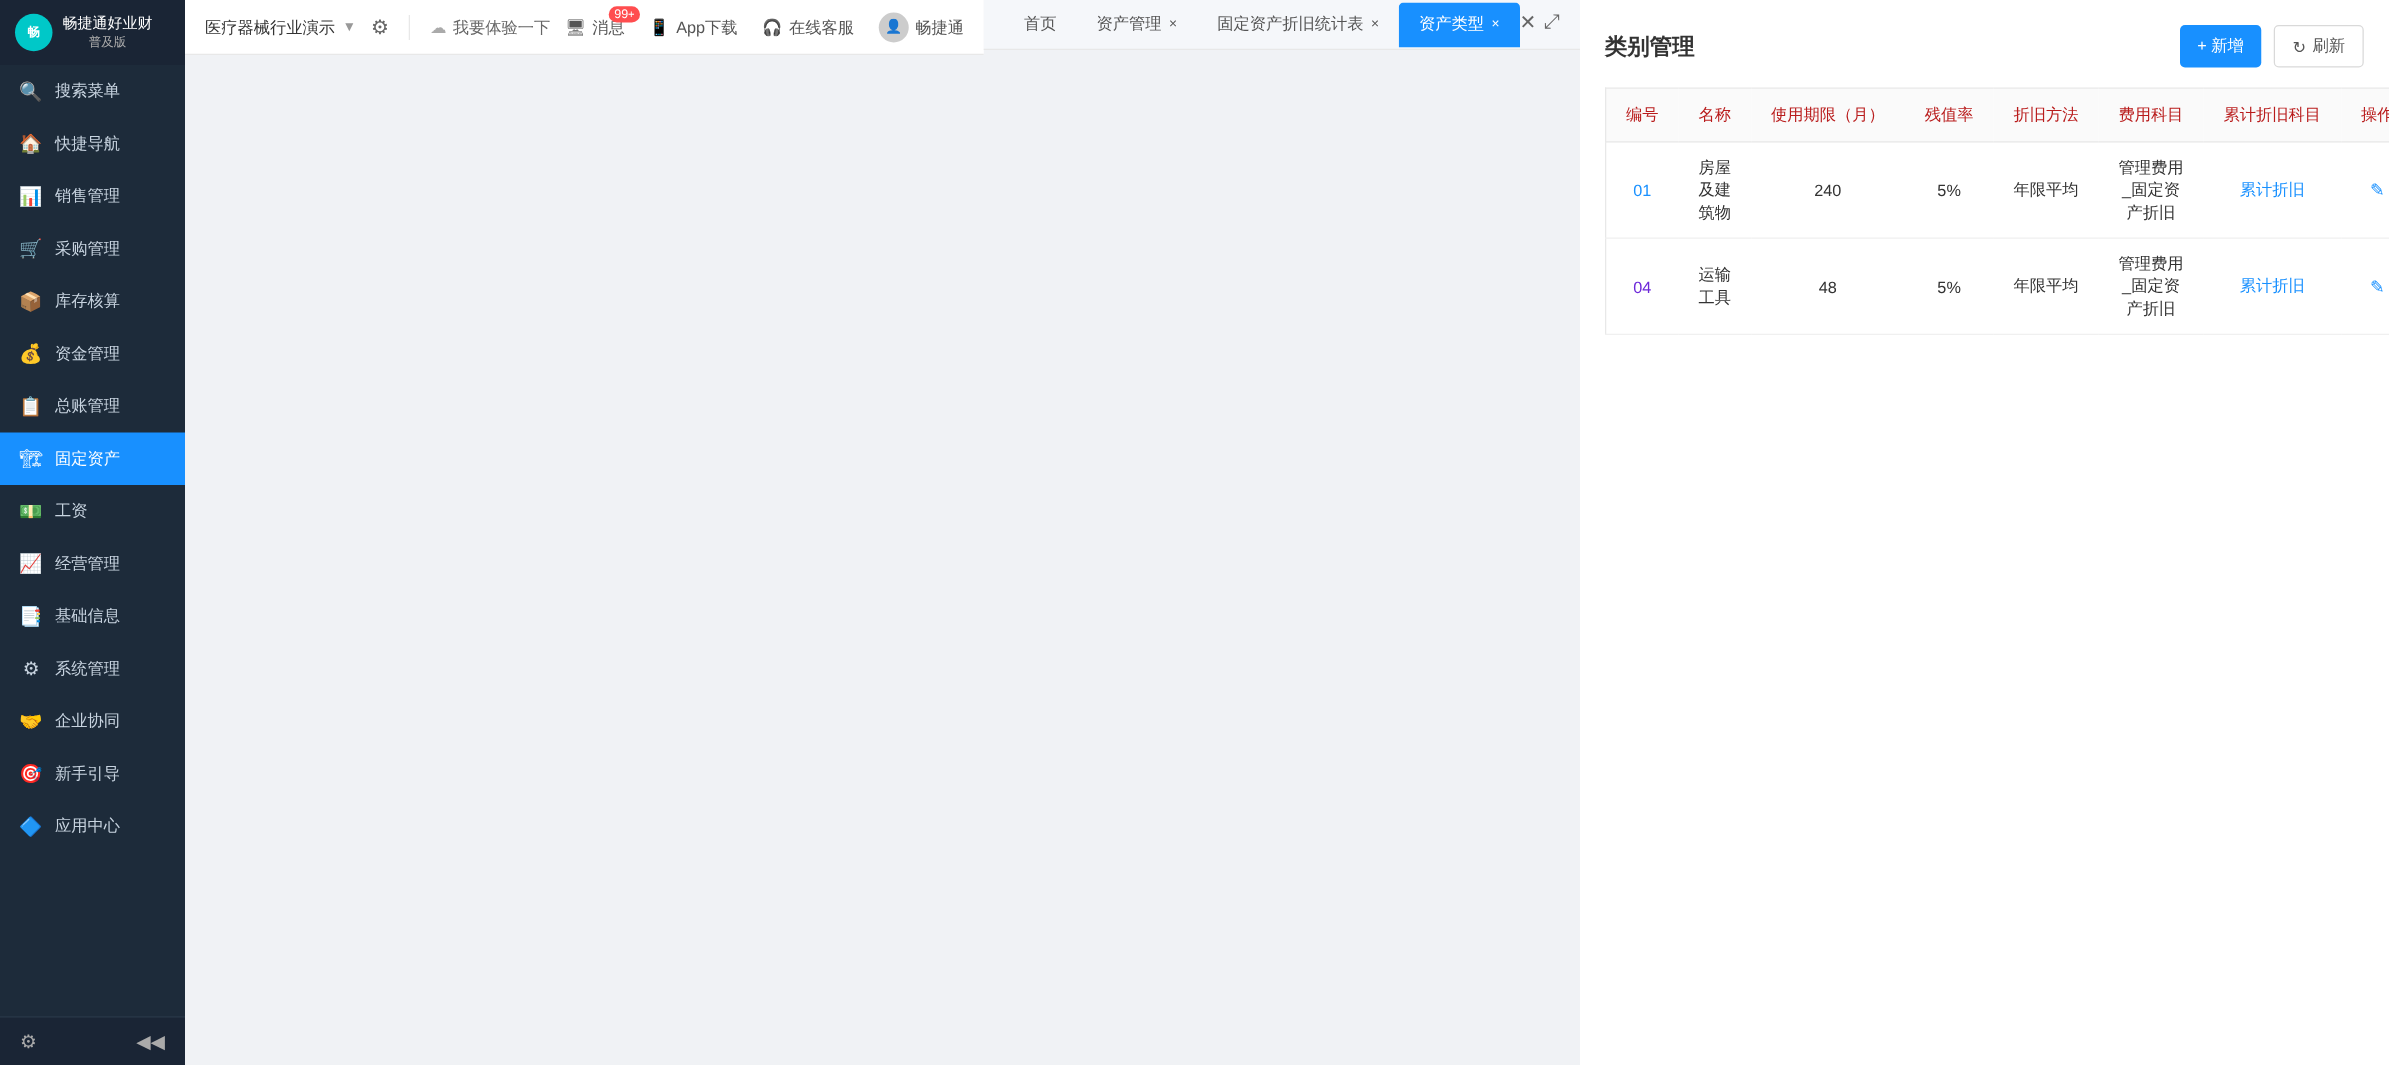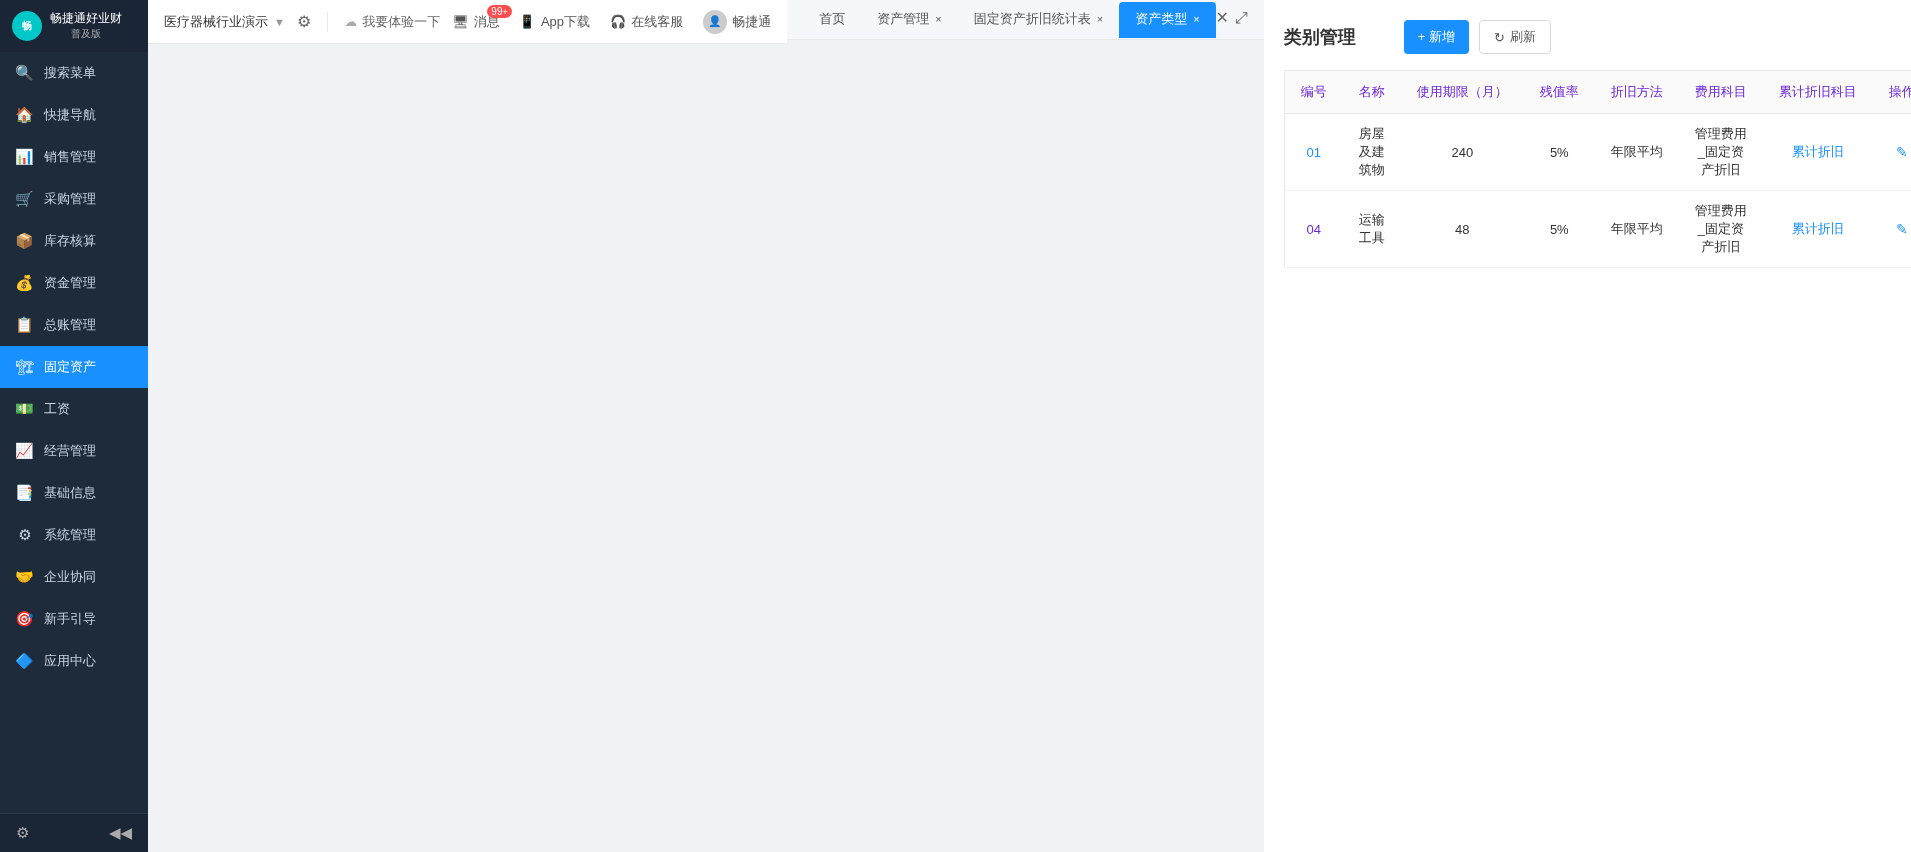--- a/index.html
+++ b/index.html
@@ -158,21 +158,21 @@
       flex: 1;
       overflow: auto;
       background: #fff;
       padding: 20px;
       position: relative;
     }
 
     .page-header {
       display: flex;
       align-items: center;
-      justify-content: flex-start;
+      justify-content: space-between;
       margin-bottom: 16px;
     }
     .page-title {
       font-size: 18px;
       font-weight: bold;
       color: #333;
     }
     .page-actions { display: flex; gap: 10px; }
     .btn {
       display: flex; align-items: center; gap: 5px;
@@ -190,21 +190,21 @@
       width: 100%;
       border-collapse: collapse;
       font-size: 13px;
     }
     .data-table thead tr {
       background: #fafafa;
     }
     .data-table th {
       padding: 12px 16px;
       text-align: center;
-      color: #6d28d9;
+      color: #b91c1c;
       font-weight: normal;
       border-bottom: 1px solid #e8e8e8;
       border-top: 1px solid #e8e8e8;
       white-space: nowrap;
     }
     .data-table th:first-child { text-align: center; border-left: 1px solid #e8e8e8; }
     .data-table th:last-child { border-right: 1px solid #e8e8e8; }
     .data-table td {
       padding: 11px 16px;
       text-align: center;

